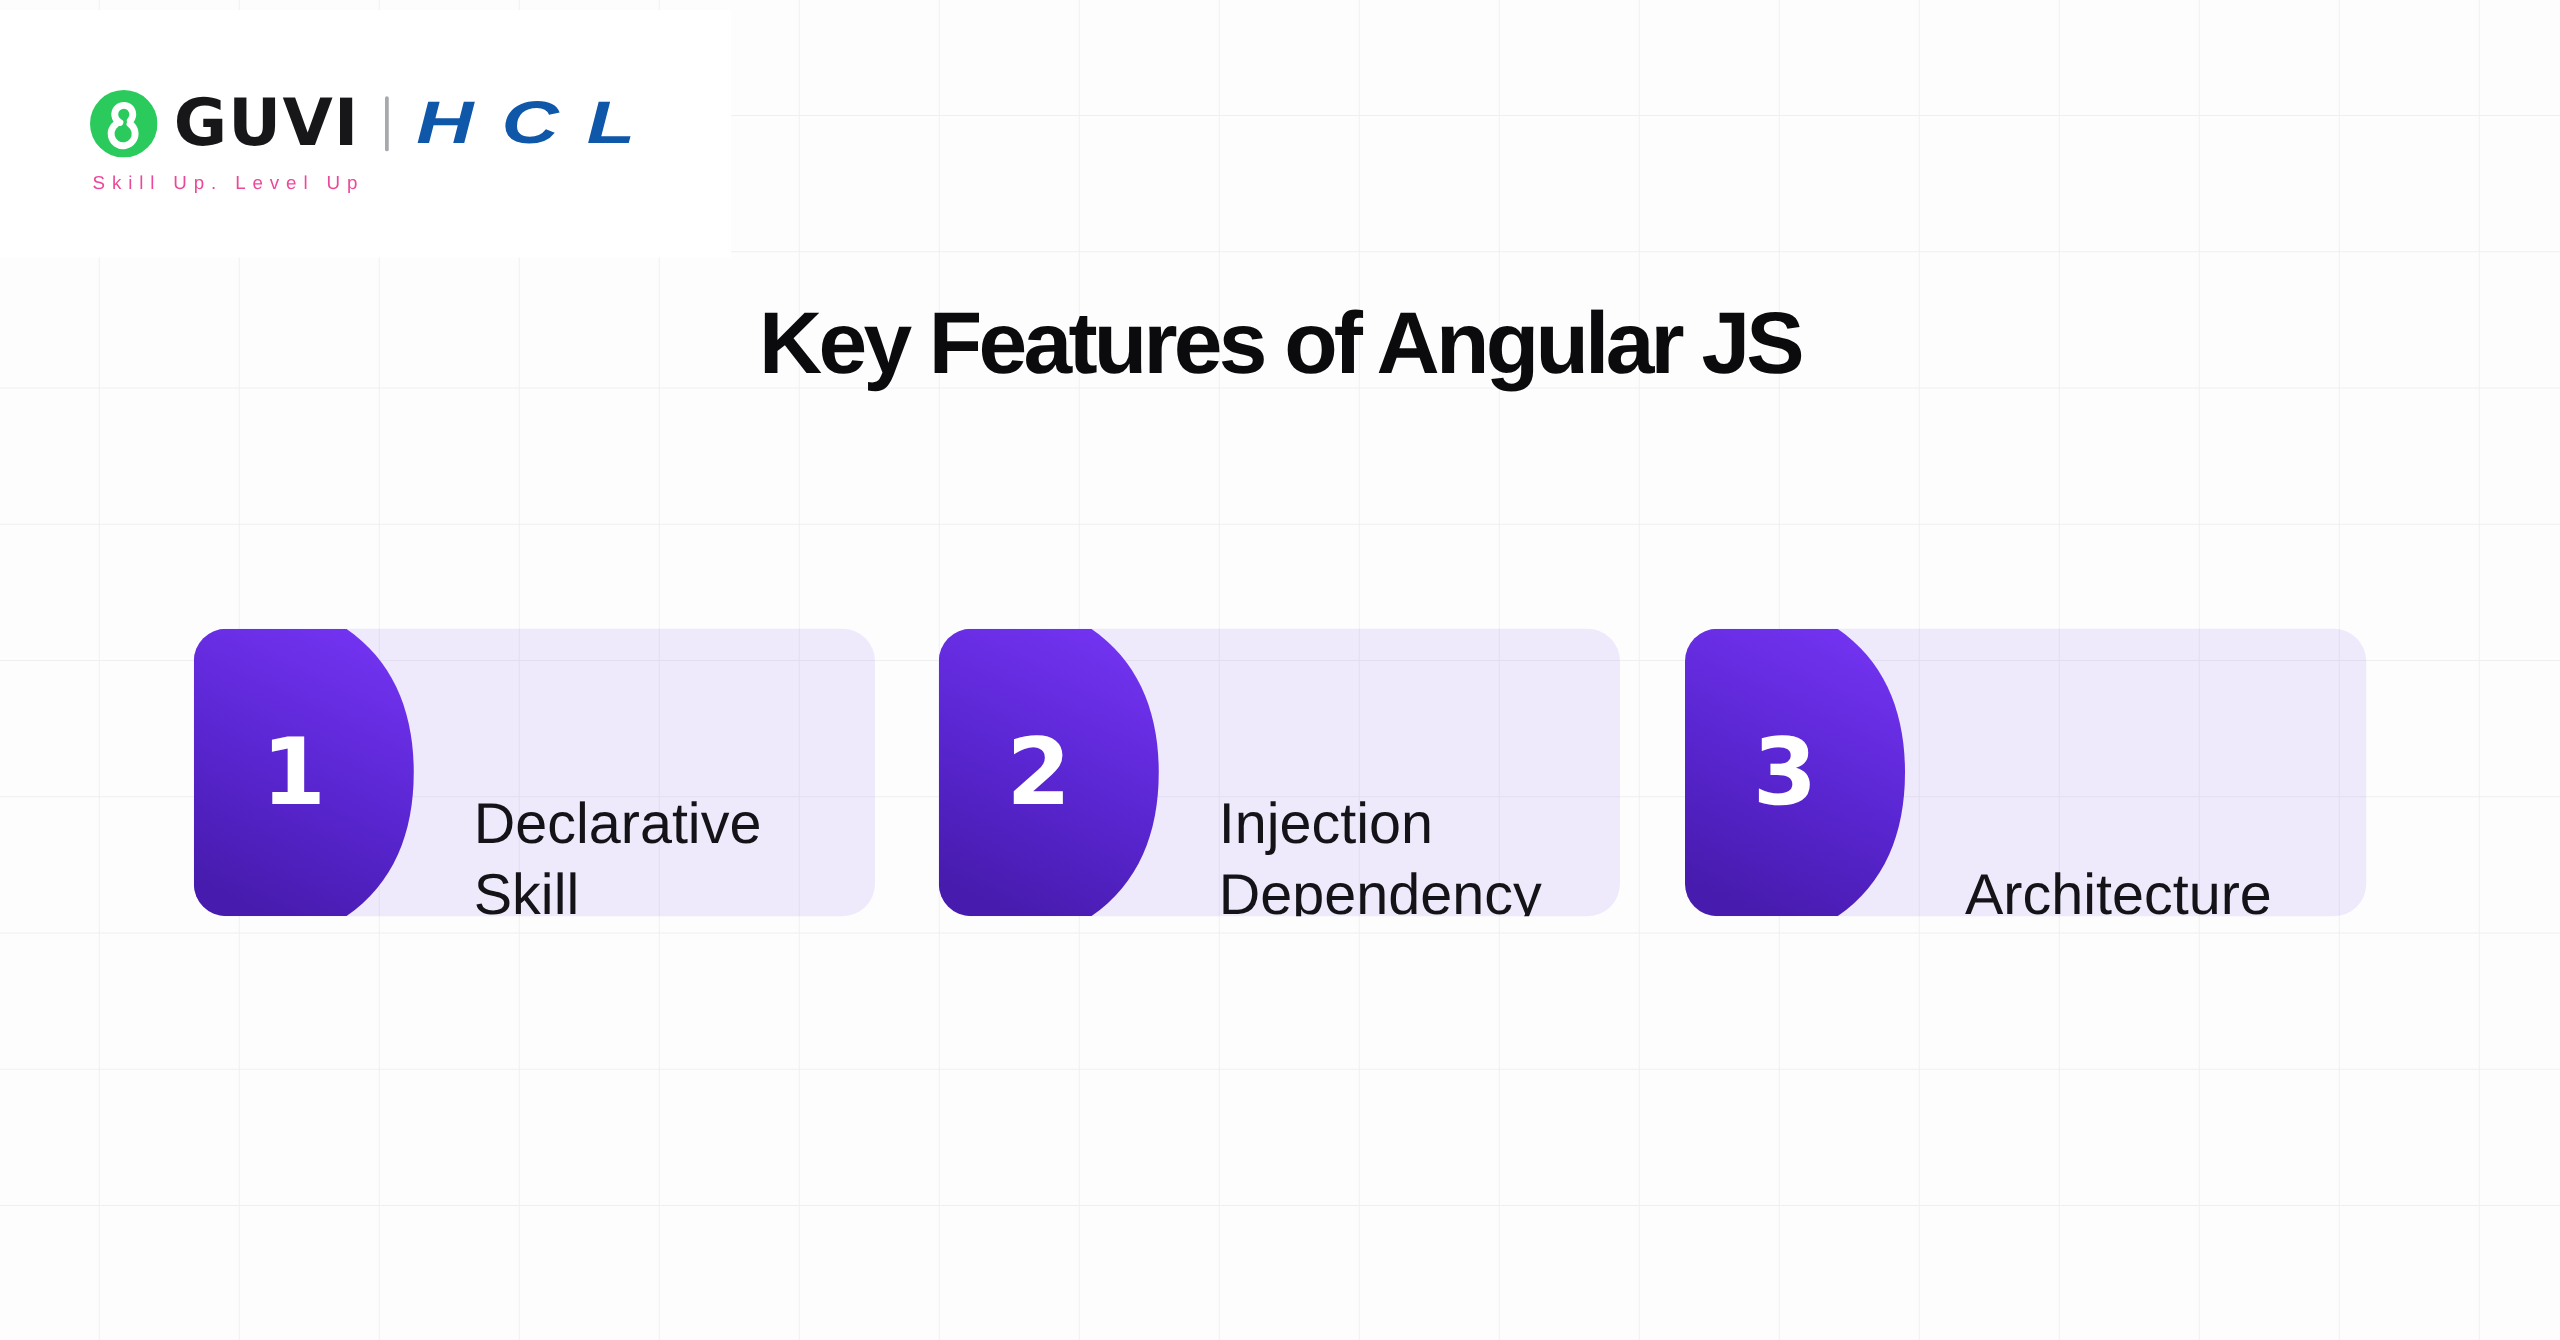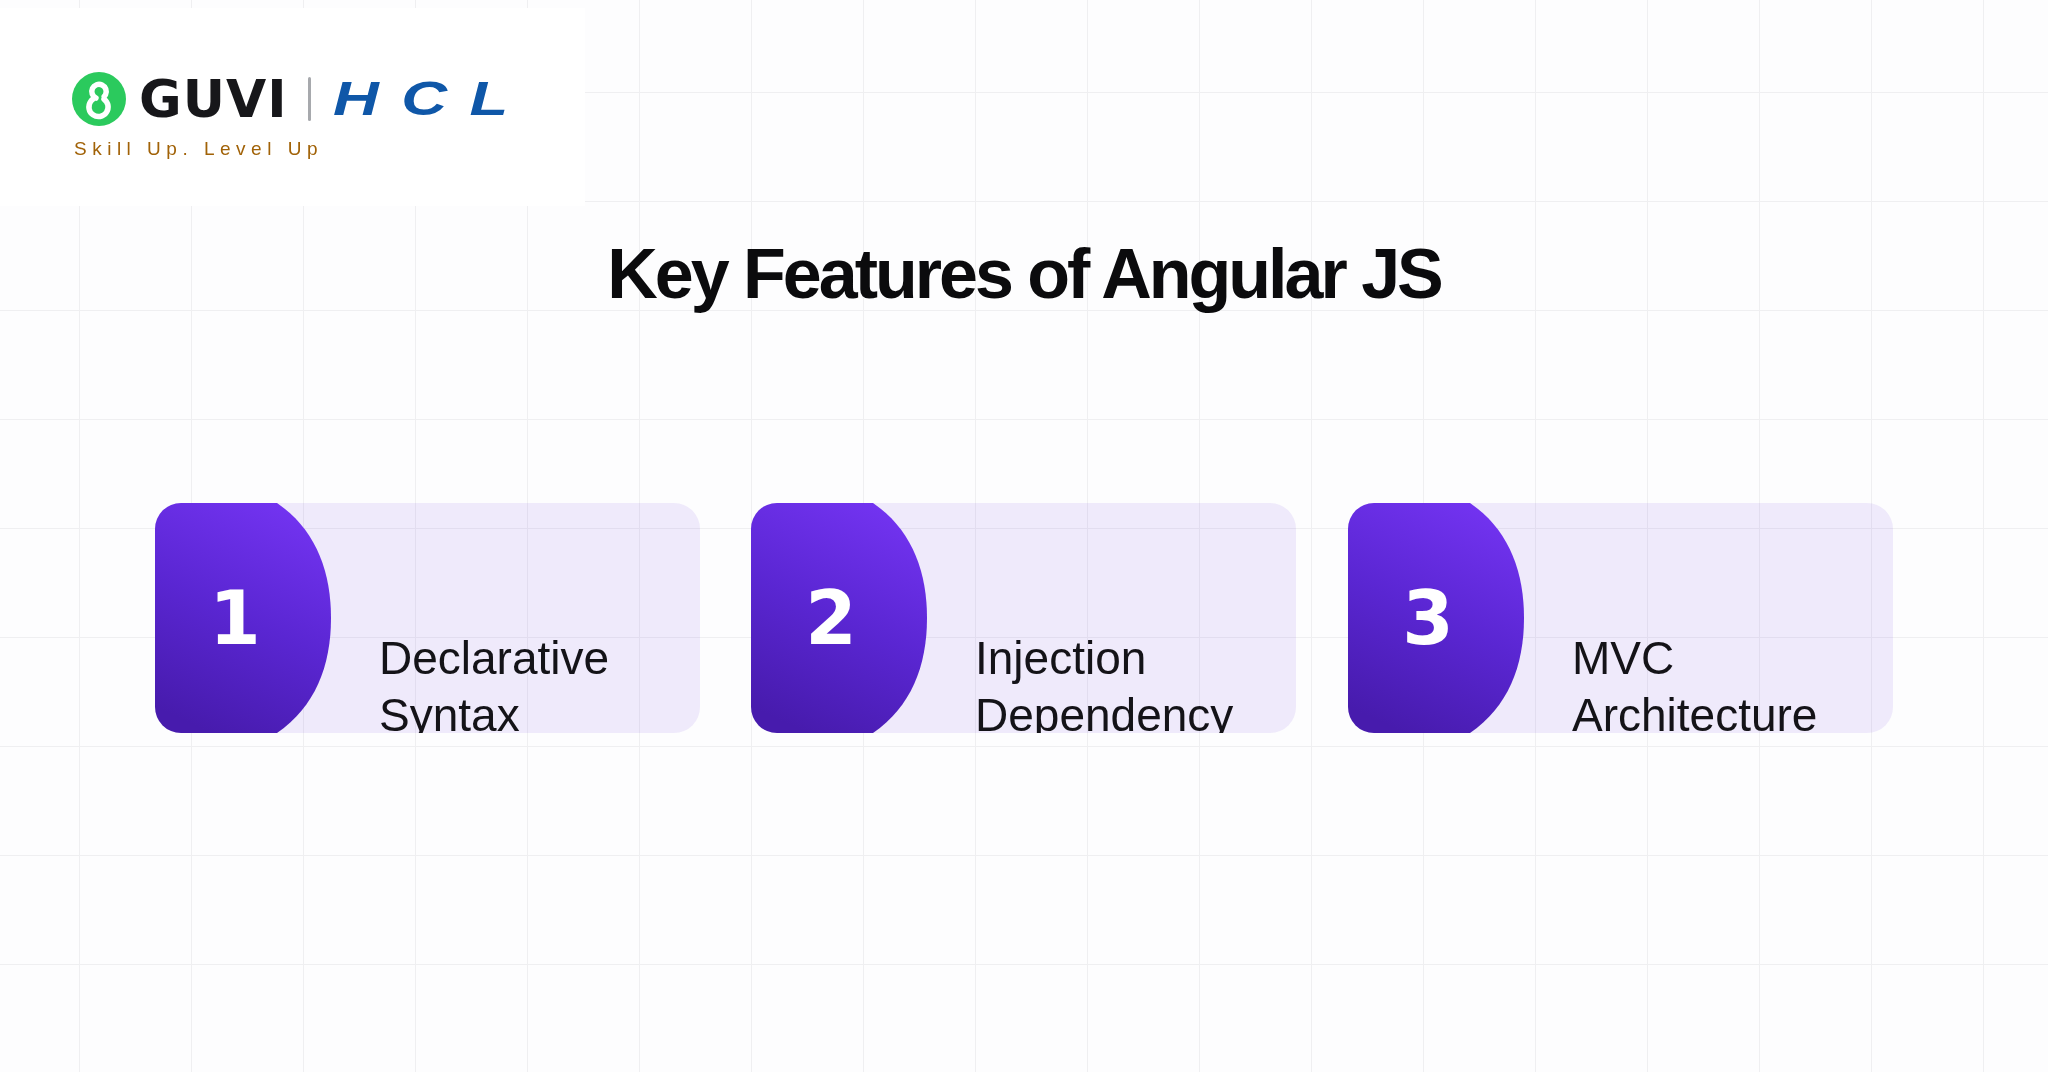--- a/index.html
+++ b/index.html
@@ -39,21 +39,21 @@
   .hcl-word{
     margin-left:22px;
     font-weight:700;font-style:italic;
     font-size:48px;letter-spacing:17px;line-height:1;
     color:#0F57A8;
     transform:scaleX(1.32);transform-origin:left center;
     white-space:nowrap;
   }
   .brand-tagline{
     position:absolute;left:74px;top:130px;
-    font-size:19px;letter-spacing:5.5px;color:#a16207;line-height:1.2;
+    font-size:15px;letter-spacing:5.5px;color:#ec4899;line-height:1.2;
     white-space:nowrap;
   }
 
   
   .page-title{
     position:absolute;left:0;top:232px;width:2048px;margin:0;
     text-align:center;
     font-size:70px;line-height:84px;font-weight:800;
     letter-spacing:-3px;color:#0B0B0D;
   }
@@ -113,21 +113,21 @@
             <stop offset="0%" stop-color="#7233F0"></stop>
             <stop offset="50%" stop-color="#5A26D2"></stop>
             <stop offset="100%" stop-color="#471BAD"></stop>
           </linearGradient>
         </defs>
         <path d="M0,0 H122 C160,26 176,67 176,115 C176,163 160,204 122,230 H0 Z" fill="url(#fg1)"></path>
       </svg>
       <div class="num">1</div>
       <div class="label">
         <span>Declarative</span>
-        <span>Syntax</span>
+        <span>Skill</span>
       </div>
     </div>
 
     <div class="card c2">
       <svg class="flag" viewBox="0 0 180 230" preserveAspectRatio="none" aria-hidden="true">
         <defs>
           <linearGradient id="fg2" x1="68%" y1="0%" x2="32%" y2="100%">
             <stop offset="0%" stop-color="#7233F0"></stop>
             <stop offset="50%" stop-color="#5A26D2"></stop>
             <stop offset="100%" stop-color="#471BAD"></stop>
@@ -148,19 +148,18 @@
           <linearGradient id="fg3" x1="68%" y1="0%" x2="32%" y2="100%">
             <stop offset="0%" stop-color="#7233F0"></stop>
             <stop offset="50%" stop-color="#5A26D2"></stop>
             <stop offset="100%" stop-color="#471BAD"></stop>
           </linearGradient>
         </defs>
         <path d="M0,0 H122 C160,26 176,67 176,115 C176,163 160,204 122,230 H0 Z" fill="url(#fg3)"></path>
       </svg>
       <div class="num">3</div>
       <div class="label">
-        <span>MVC</span>
         <span>Architecture</span>
       </div>
     </div>
 
   </section>
 </div>
 
 </body></html>

